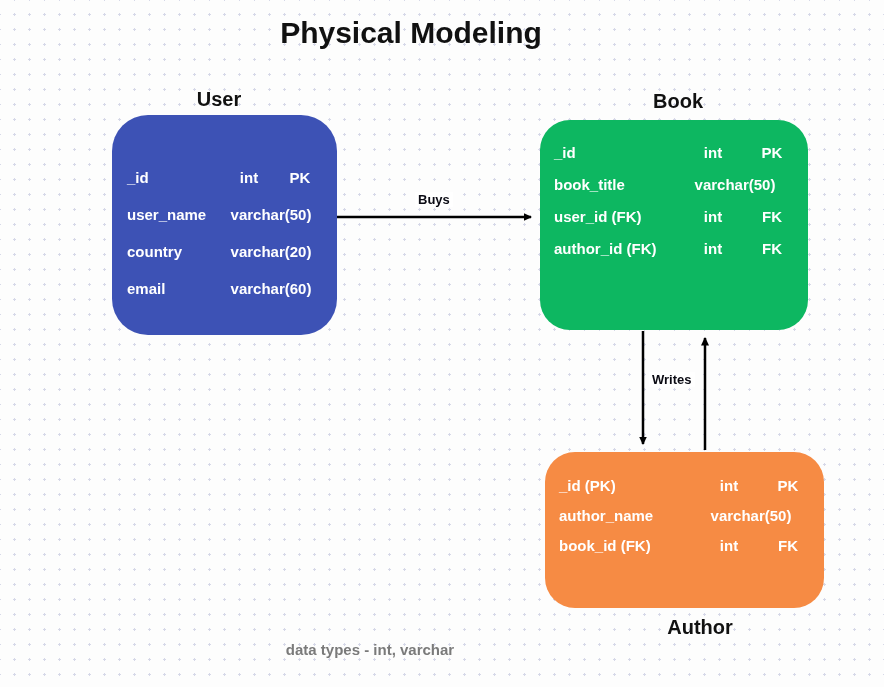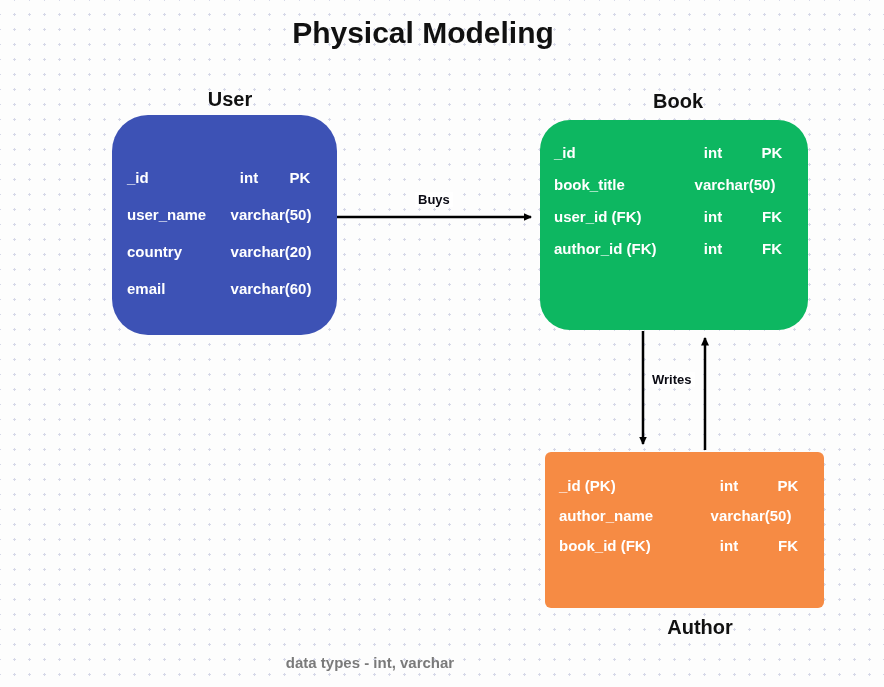--- a/index.html
+++ b/index.html
@@ -11,32 +11,32 @@
     position:relative;
     width:884px;height:687px;
     overflow:hidden;
     background-color:#fdfdfd;
     background-image:radial-gradient(var(--dot-grid,#d6d8e8) 1.3px, transparent 1.3px);
     background-size:15px 15px;
     background-position:7px 7px;
   }
   .page-title{
     position:absolute;
-    left:423px;top:16px;
+    left:411px;top:16px;
     transform:translateX(-50%);
     font-size:30px;font-weight:800;color:#111111;
     white-space:nowrap;margin:0;
   }
   .entity-label{
     position:absolute;
     transform:translateX(-50%);
     font-size:20px;font-weight:800;color:#111111;
     white-space:nowrap;
   }
-  .user-label{left:230px;top:88px;}
+  .user-label{left:219px;top:88px;}
   .book-label{left:678px;top:90px;}
   .author-label{left:700px;top:616px;}
 
   .entity{
     position:absolute;
     color:#ffffff;
     font-weight:700;
     font-size:15px;
     box-sizing:border-box;
   }
@@ -48,21 +48,21 @@
   }
   .entity.book{
     left:540px;top:120px;width:268px;height:210px;
     background:var(--book-table,#0db761);
     border-radius:30px;
     padding:16px 14px 0 14px;
   }
   .entity.author{
     left:545px;top:452px;width:279px;height:156px;
     background:var(--author-table,#f68b44);
-    border-radius:6px;
+    border-radius:30px;
     padding:18px 14px 0 14px;
   }
   .row{display:flex;align-items:center;}
   .entity.user .row{height:37px;}
   .entity.book .row{height:32px;}
   .entity.author .row{height:30px;}
   .col-name{flex:1;text-align:left;white-space:nowrap;}
   .row-right{display:flex;align-items:center;}
   .entity.user .row-right{width:102px;}
   .entity.book .row-right,
@@ -82,21 +82,21 @@
   .rel-label.buys{left:415px;top:192px;}
   .rel-label.writes{left:649px;top:372px;}
 
   .legend{
     position:absolute;
     left:180px;top:631px;width:380px;
     color:var(--legend-text,#7a7a7a);
     font-size:15px;font-weight:700;
   }
   .legend-line1{display:flex;justify-content:center;gap:56px;}
-  .legend-line2{text-align:center;margin-top:23px;}
+  .legend-line2{text-align:center;margin-top:10px;}
 </style>
 </head>
 <body>
 
 <div class="canvas">
 
   <h1 class="page-title">Physical Modeling</h1>
 
   <div class="entity-label user-label">User</div>
   <div class="entity user">

